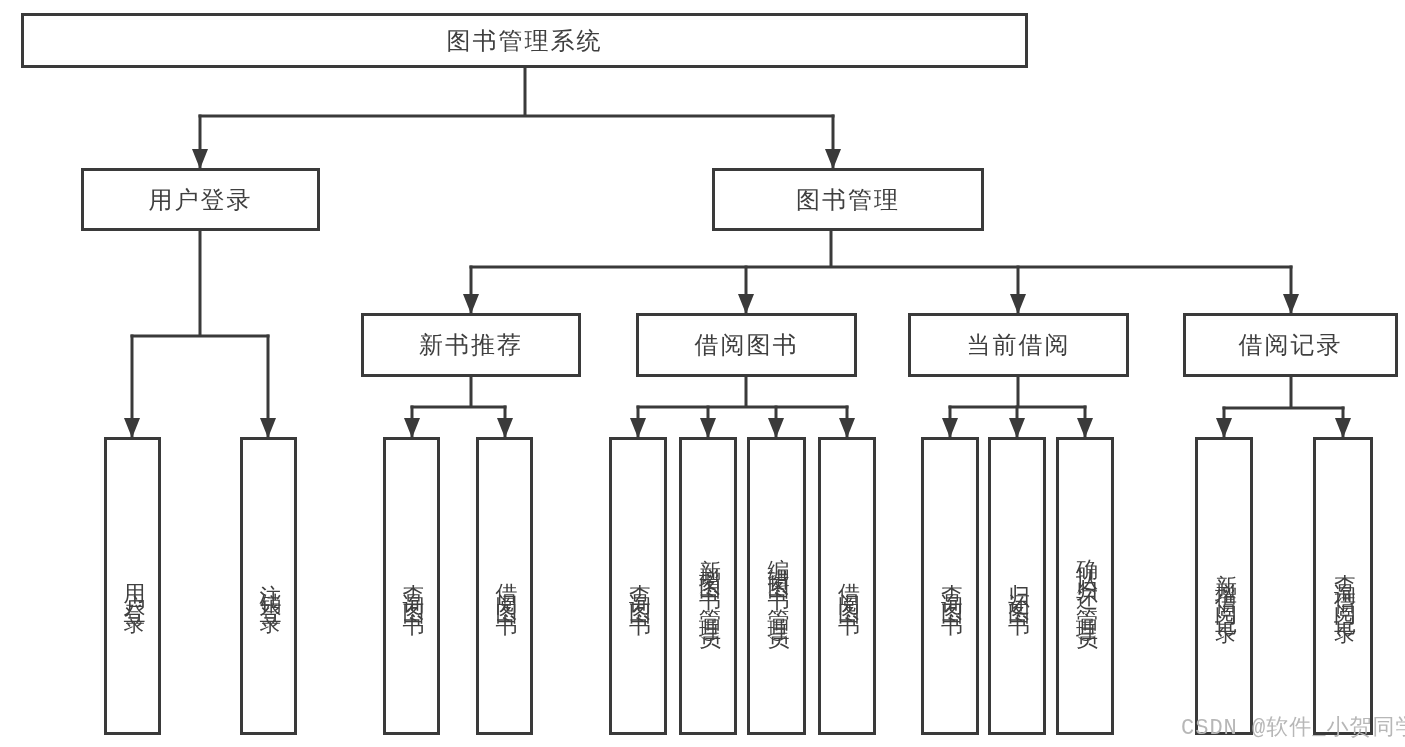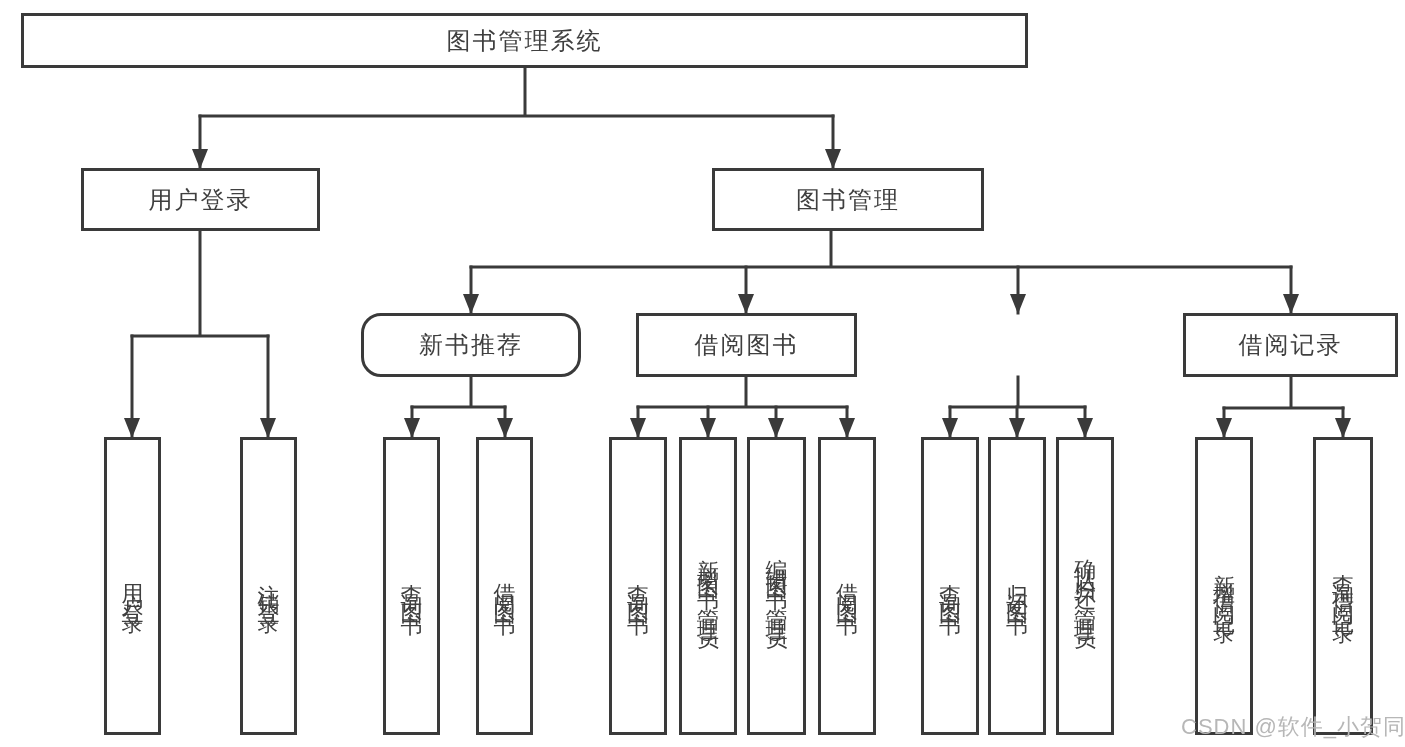--- a/index.html
+++ b/index.html
@@ -7,21 +7,21 @@
     --text:#3f3f3f;
     --boxbg:#ffffff;
     --pagebg:#ffffff;
     --wm:#b7b7b7;
   }
   html,body{margin:0;padding:0;background:var(--pagebg);}
   .canvas{
     position:relative;
     width:1405px;height:747px;
     background:var(--pagebg);
-    font-family:Liberation Sans, sans-serif;
+    font-family:Liberation Mono, monospace;
     overflow:hidden;
   }
   .connectors{position:absolute;left:0;top:0;z-index:1;}
   .node{
     position:absolute;
     box-sizing:border-box;
     background:var(--boxbg);
     border:3px solid var(--line);
     display:flex;align-items:center;justify-content:center;
     color:var(--text);
@@ -106,25 +106,28 @@
     <span>图书管理系统</span>
   </div>
 
   <div class="node hnode lvl2" style="left:81px;width:239px;">
     <span>用户登录</span>
   </div>
   <div class="node hnode lvl2" style="left:712px;width:272px;">
     <span>图书管理</span>
   </div>
 
-  <div class="node hnode lvl3" style="left:361px;width:220px;border-radius:20px;">
+  <div class="node hnode lvl3" style="left:361px;width:220px;">
     <span>新书推荐</span>
   </div>
   <div class="node hnode lvl3" style="left:636px;width:221px;">
     <span>借阅图书</span>
+  </div>
+  <div class="node hnode lvl3" style="left:908px;width:221px;">
+    <span>当前借阅</span>
   </div>
   <div class="node hnode lvl3" style="left:1183px;width:215px;">
     <span>借阅记录</span>
   </div>
 
   <div class="node leaf" style="left:104px;width:57px;">
     <span>用户登录</span>
   </div>
   <div class="node leaf" style="left:240px;width:57px;">
     <span>注销登录</span>

